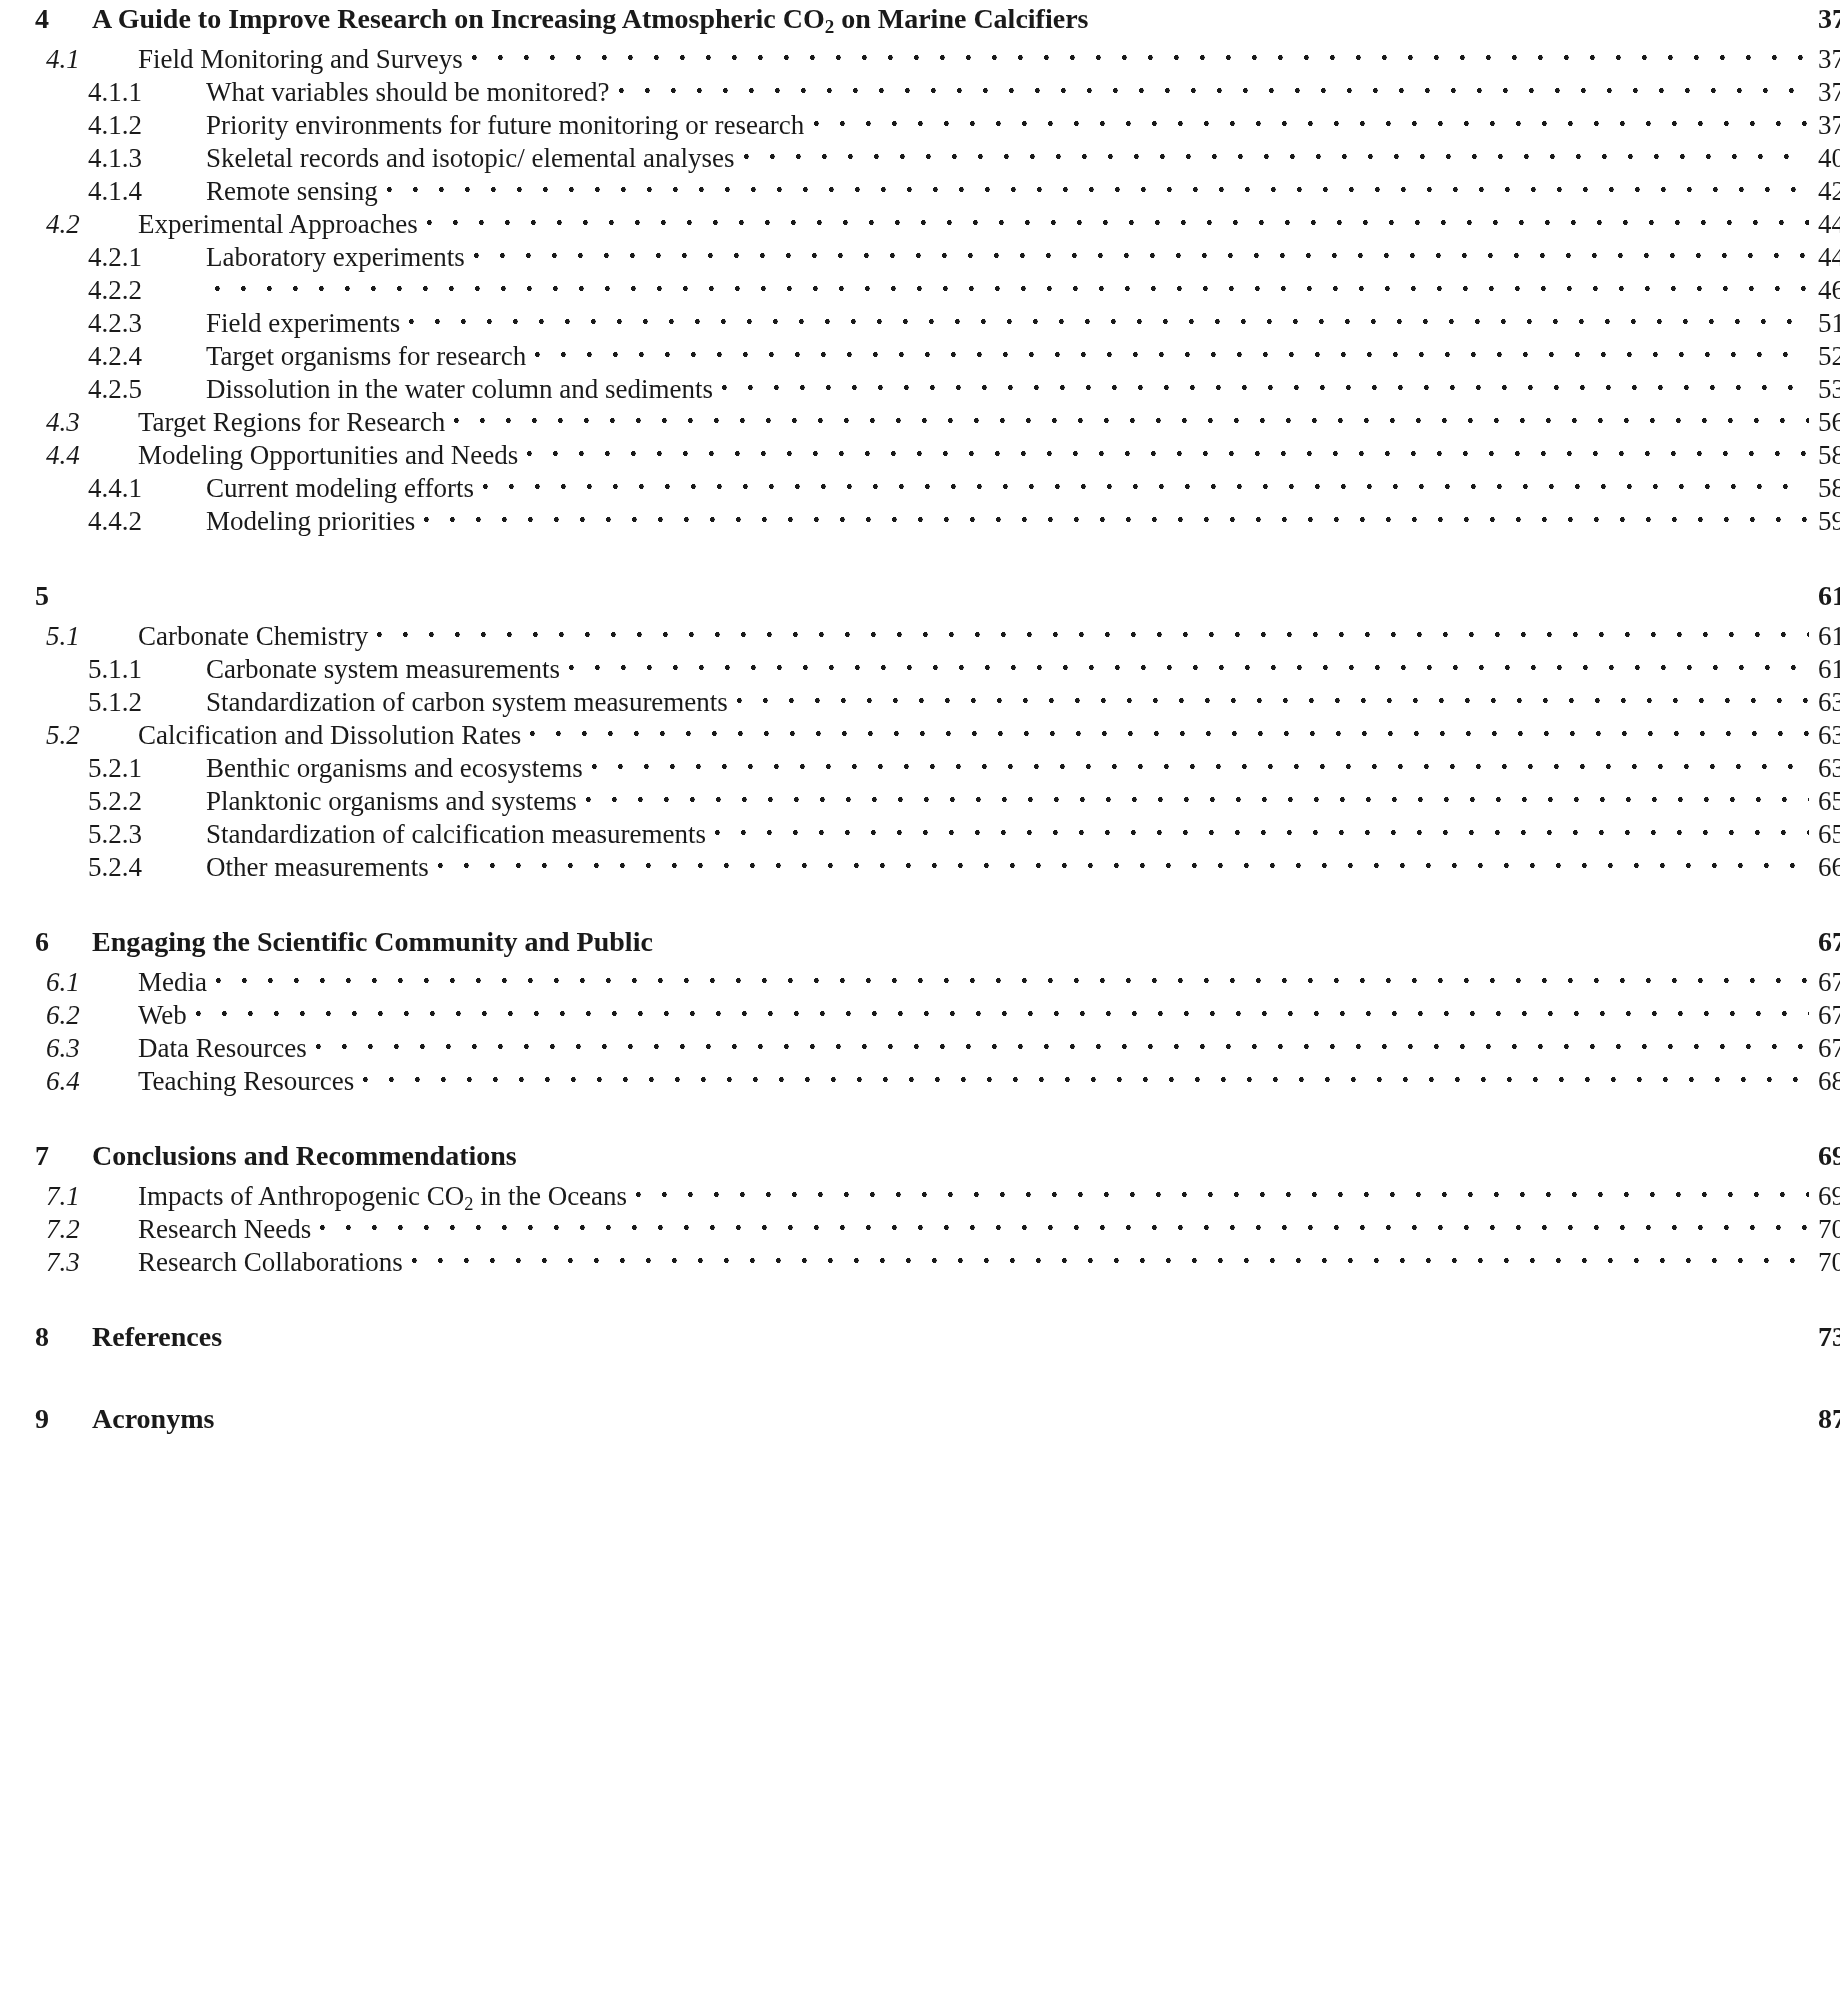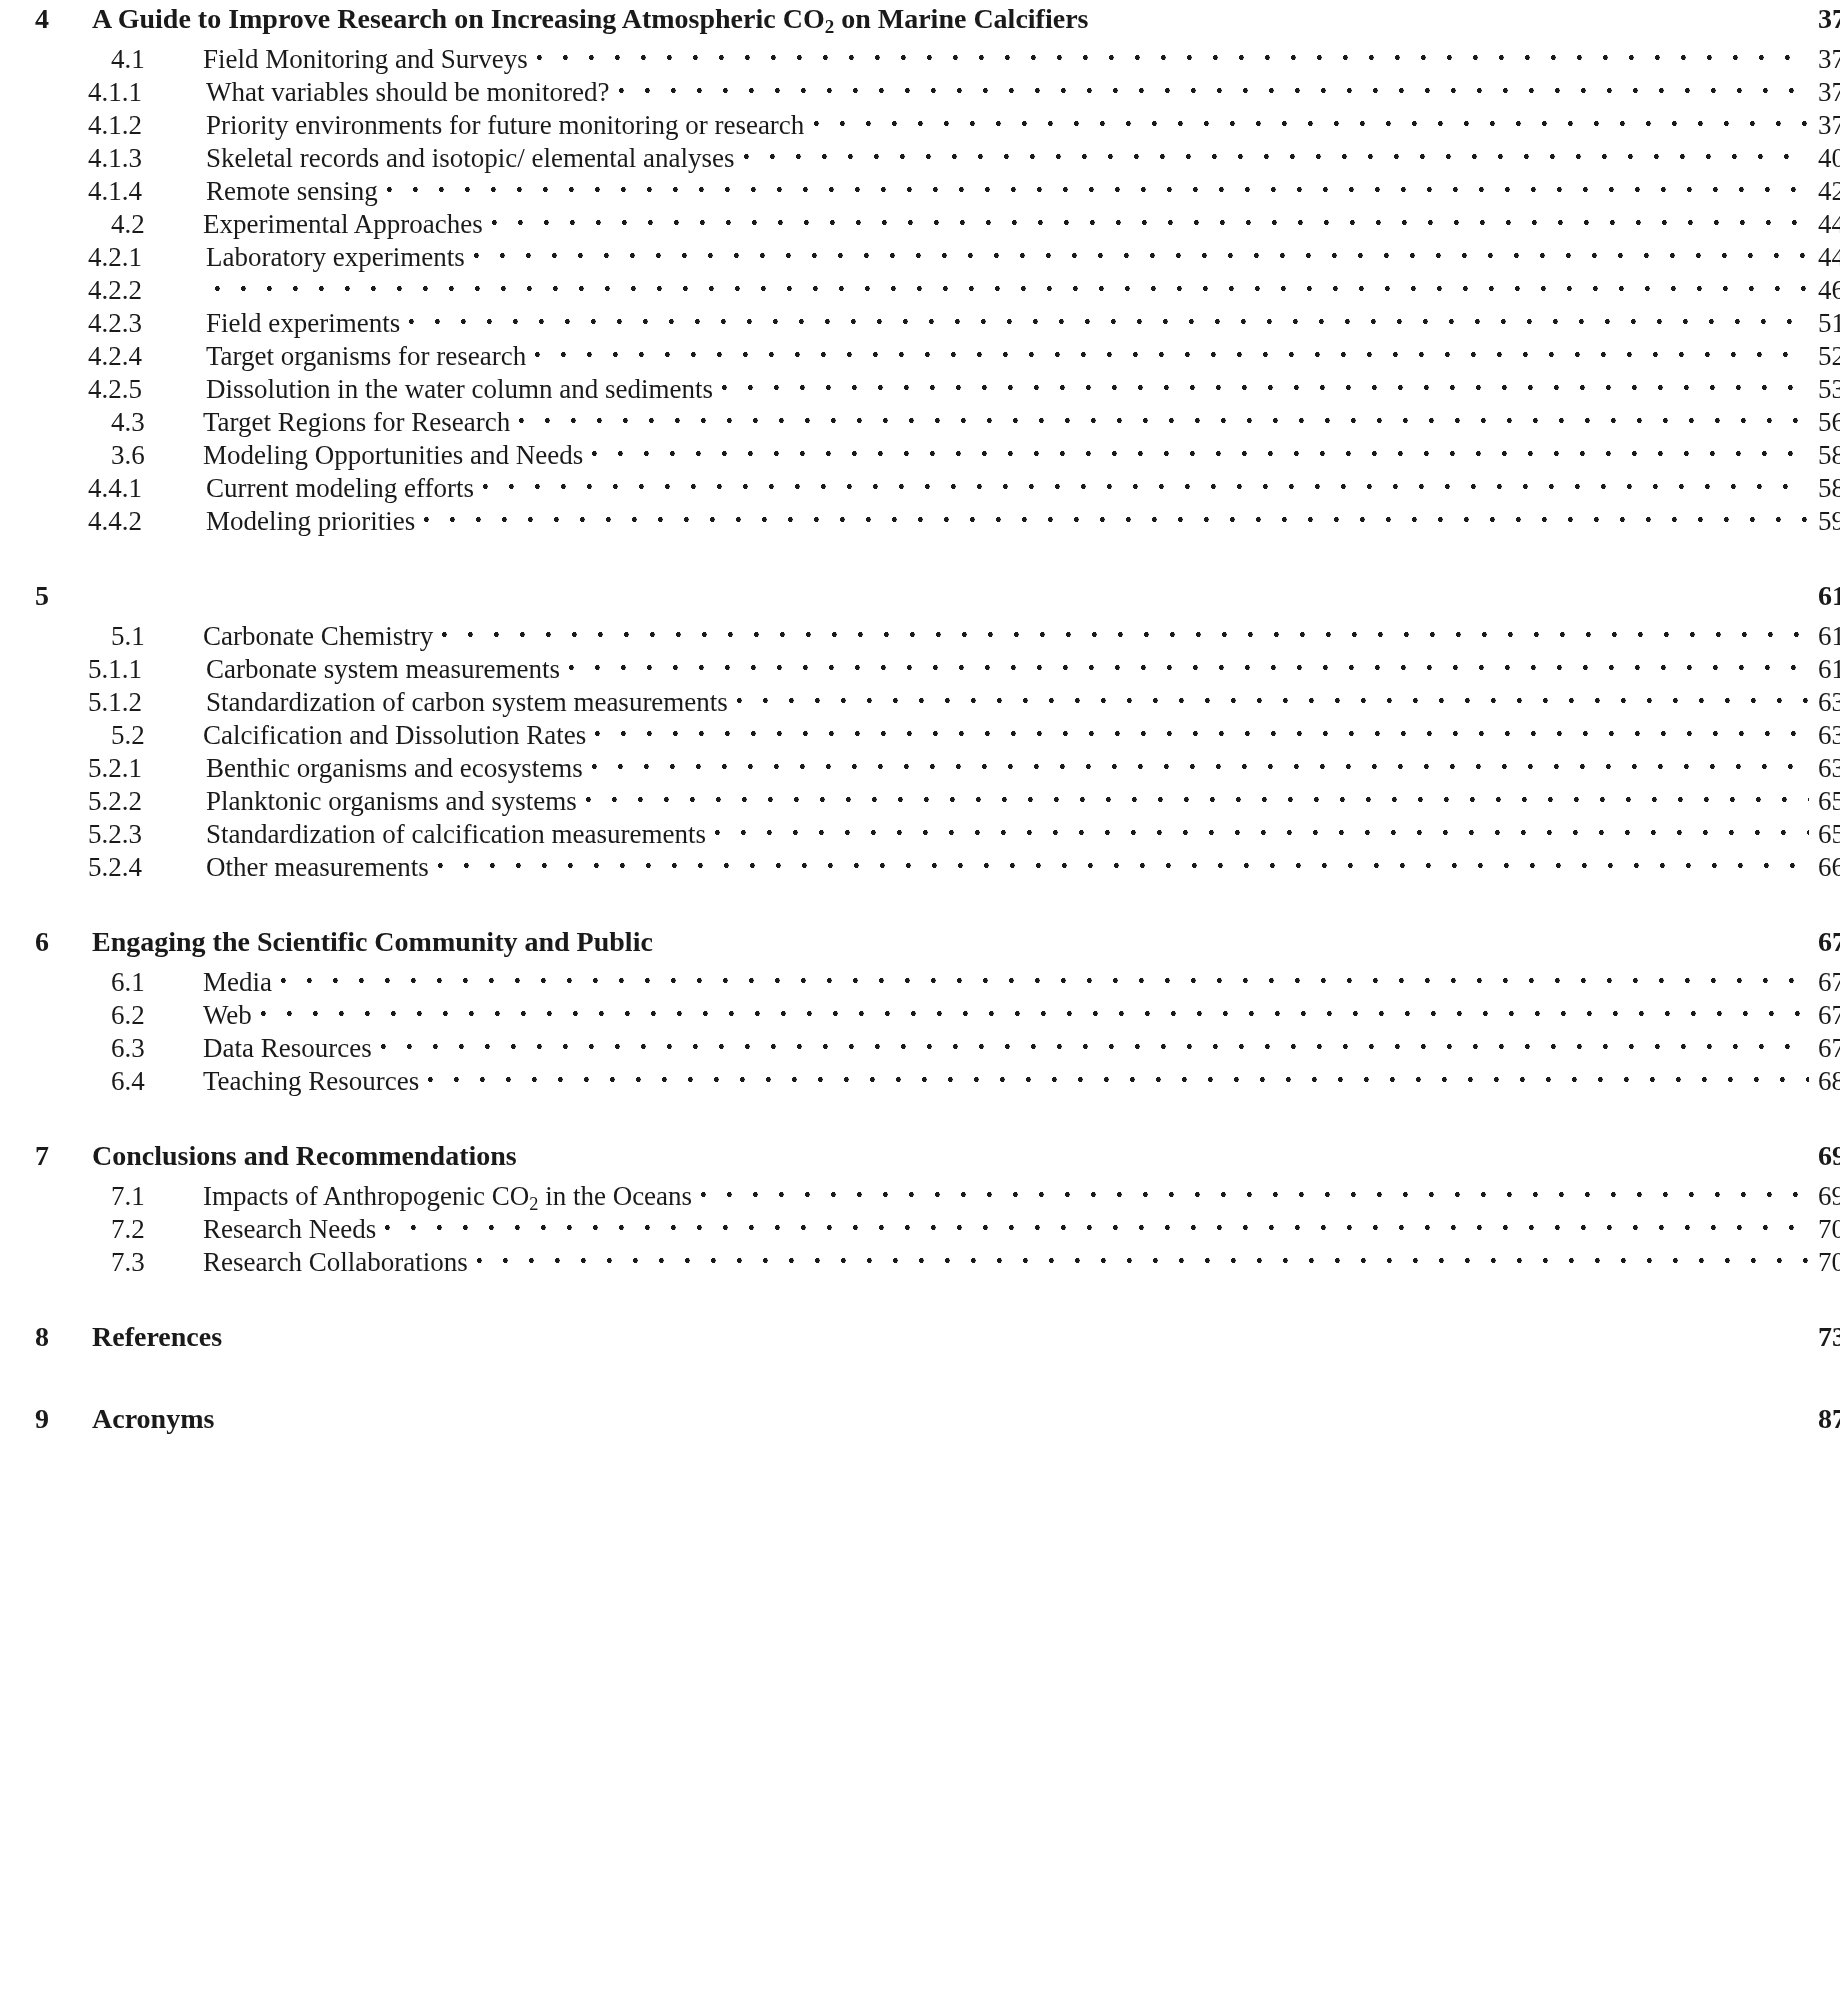--- a/index.html
+++ b/index.html
@@ -77,21 +77,21 @@
     height: 41px;
   }
   .lvl1 .num   { width: 57px; padding-left: 35px; }
   .lvl1 .title { }
   .lvl1 .page  { font-weight: bold; }
 
   
   .lvl2 {
     font-size: 27px;
   }
-  .lvl2 .num   { width: 92px; padding-left: 111px; }
+  .lvl2 .num   { width: 92px; padding-left: 46px; font-style: italic; }
   .lvl2 .title { }
 
   
   .lvl3 {
     font-size: 27px;
   }
   .lvl3 .num   { width: 118px; padding-left: 88px; }
   .lvl3 .title { }
 
   
@@ -177,21 +177,21 @@
       <span class="leader"></span>
       <span class="page">53</span>
     </div>
     <div class="toc-row lvl2">
       <span class="num">4.3</span>
       <span class="title">Target Regions for Research</span>
       <span class="leader"></span>
       <span class="page">56</span>
     </div>
     <div class="toc-row lvl2">
-      <span class="num">3.6</span>
+      <span class="num">4.4</span>
       <span class="title">Modeling Opportunities and Needs</span>
       <span class="leader"></span>
       <span class="page">58</span>
     </div>
     <div class="toc-row lvl3">
       <span class="num">4.4.1</span>
       <span class="title">Current modeling efforts</span>
       <span class="leader"></span>
       <span class="page">58</span>
     </div>

